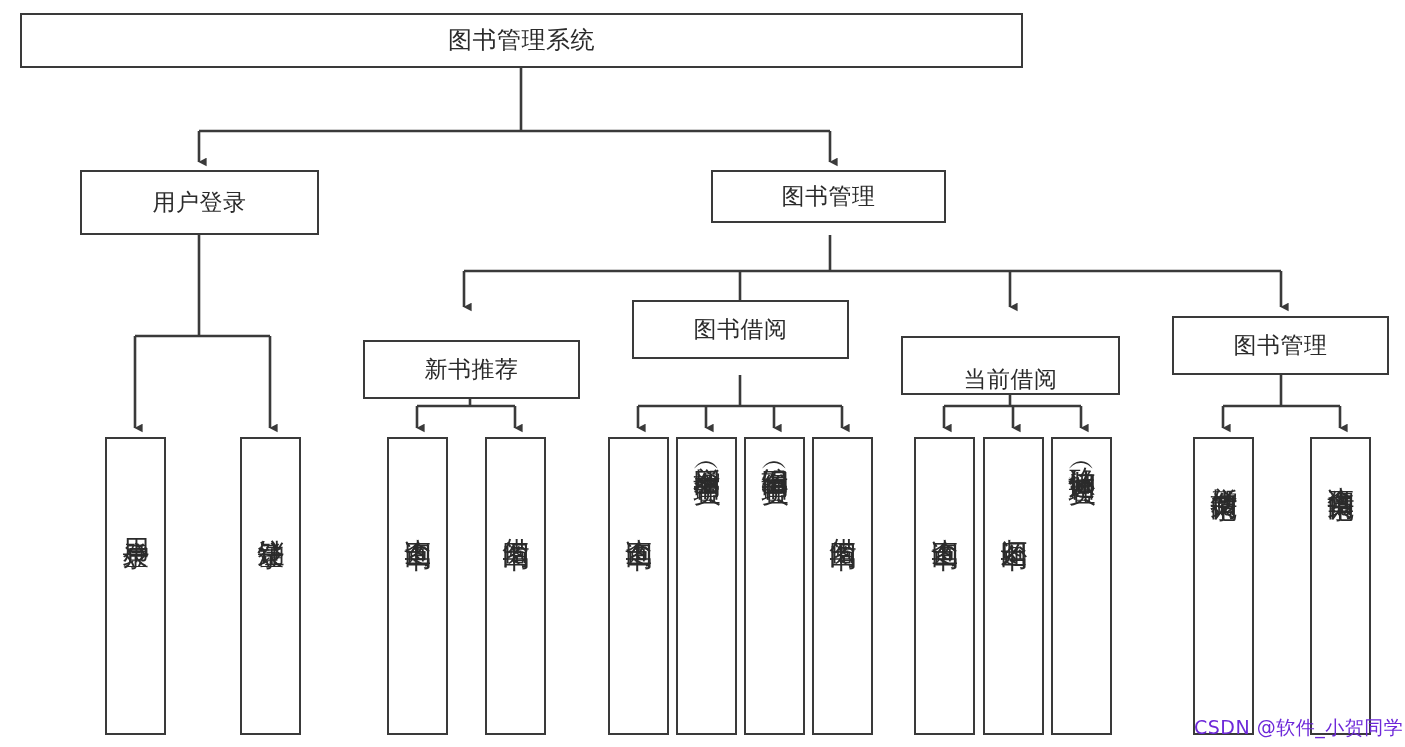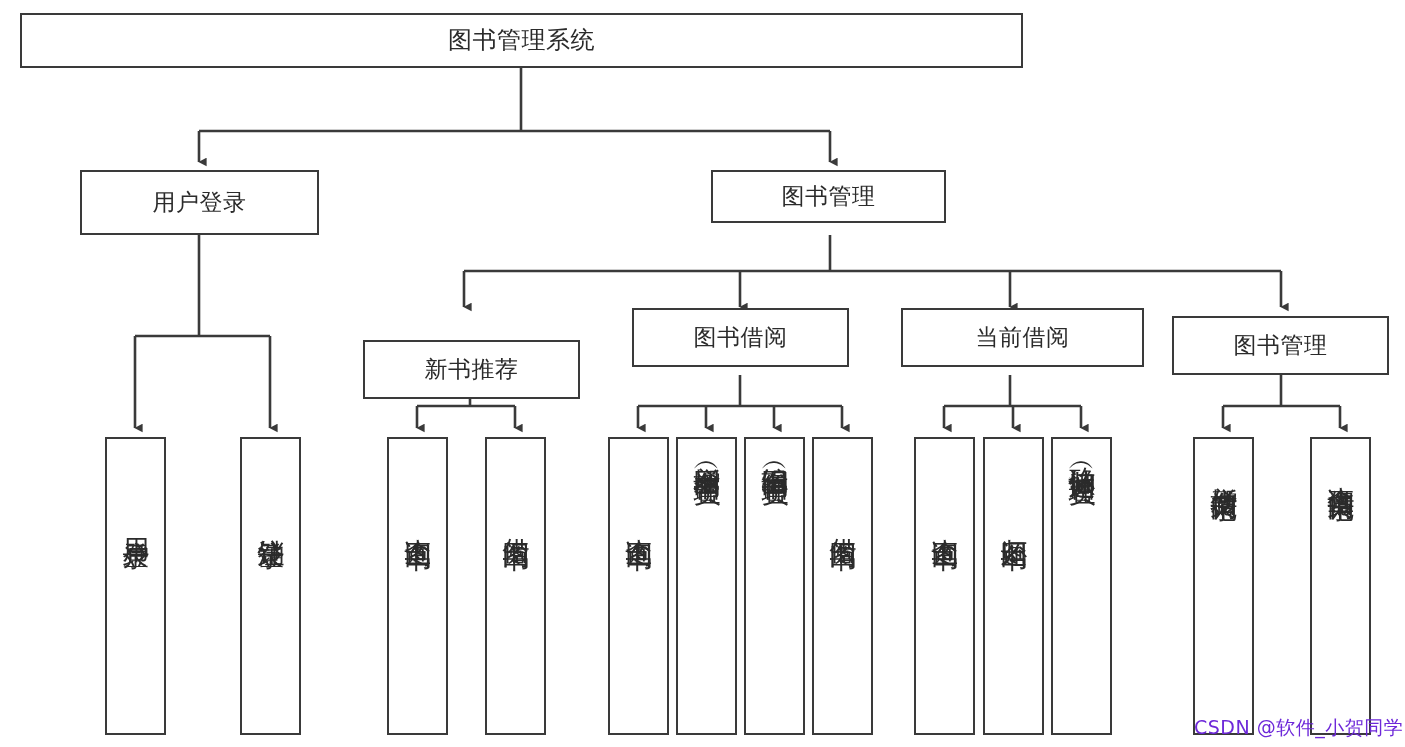--- a/index.html
+++ b/index.html
@@ -149,25 +149,25 @@
   </div>
 
   <div class="node horiz" style="left:711px; top:170px; width:235px; height:53px;">
     <span class="node-label">图书管理</span>
   </div>
 
   <div class="node horiz" style="left:363px; top:316px; width:217px; height:59px;margin-top:24px;">
     <span class="node-label">新书推荐</span>
   </div>
 
-  <div class="node horiz" style="left:632px; top:308px; width:217px; height:59px;">
+  <div class="node horiz" style="left:632px; top:300px; width:217px; height:59px;">
     <span class="node-label">图书借阅</span>
   </div>
 
-  <div class="node horiz" style="left:901px; top:308px; width:243px; height:59px;">
+  <div class="node horiz" style="left:901px; top:336px; width:219px; height:59px;align-items:flex-end;">
     <span class="node-label">当前借阅</span>
   </div>
 
   <div class="node horiz" style="left:1172px; top:316px; width:217px; height:59px;">
     <span class="node-label">图书管理</span>
   </div>
 
   <div class="node vert pad-mid" style="left:105px; top:437px; width:61px; height:298px;">
     <span class="node-label">用户登录</span>
   </div>

